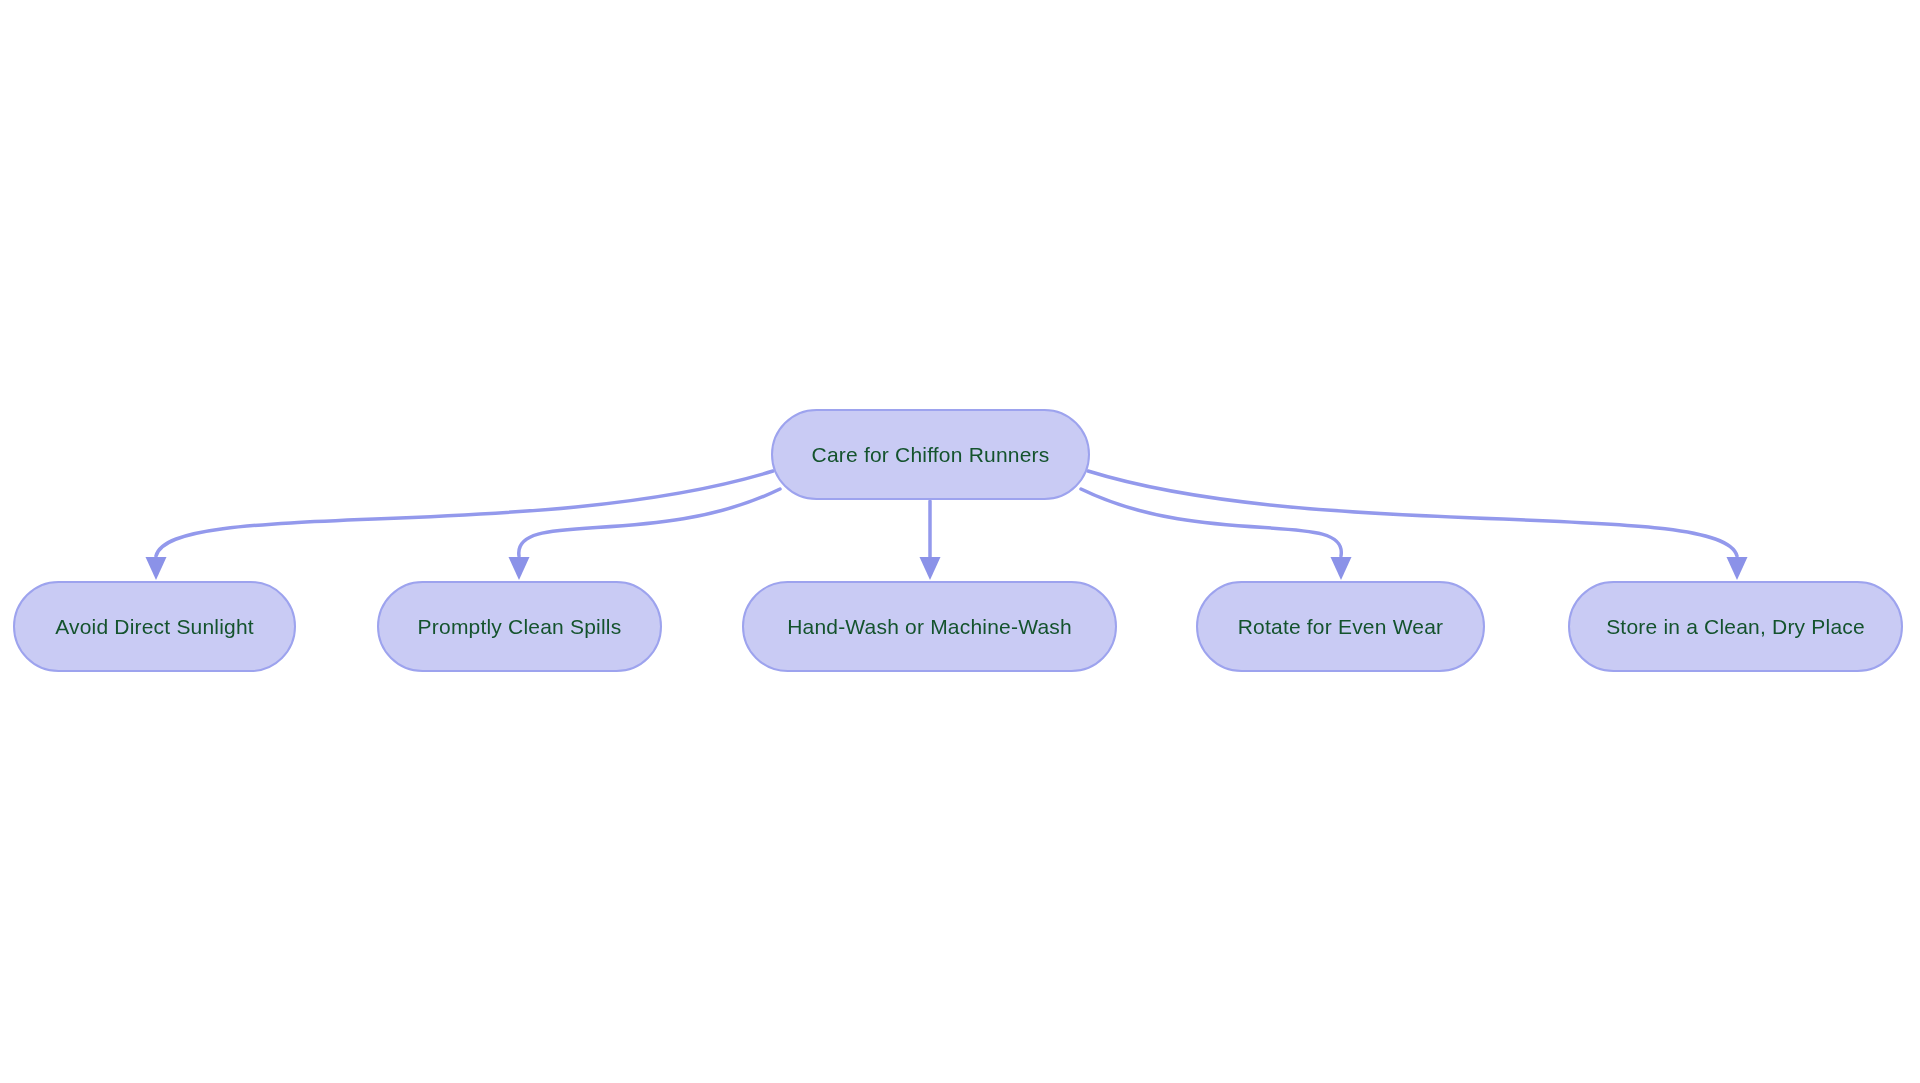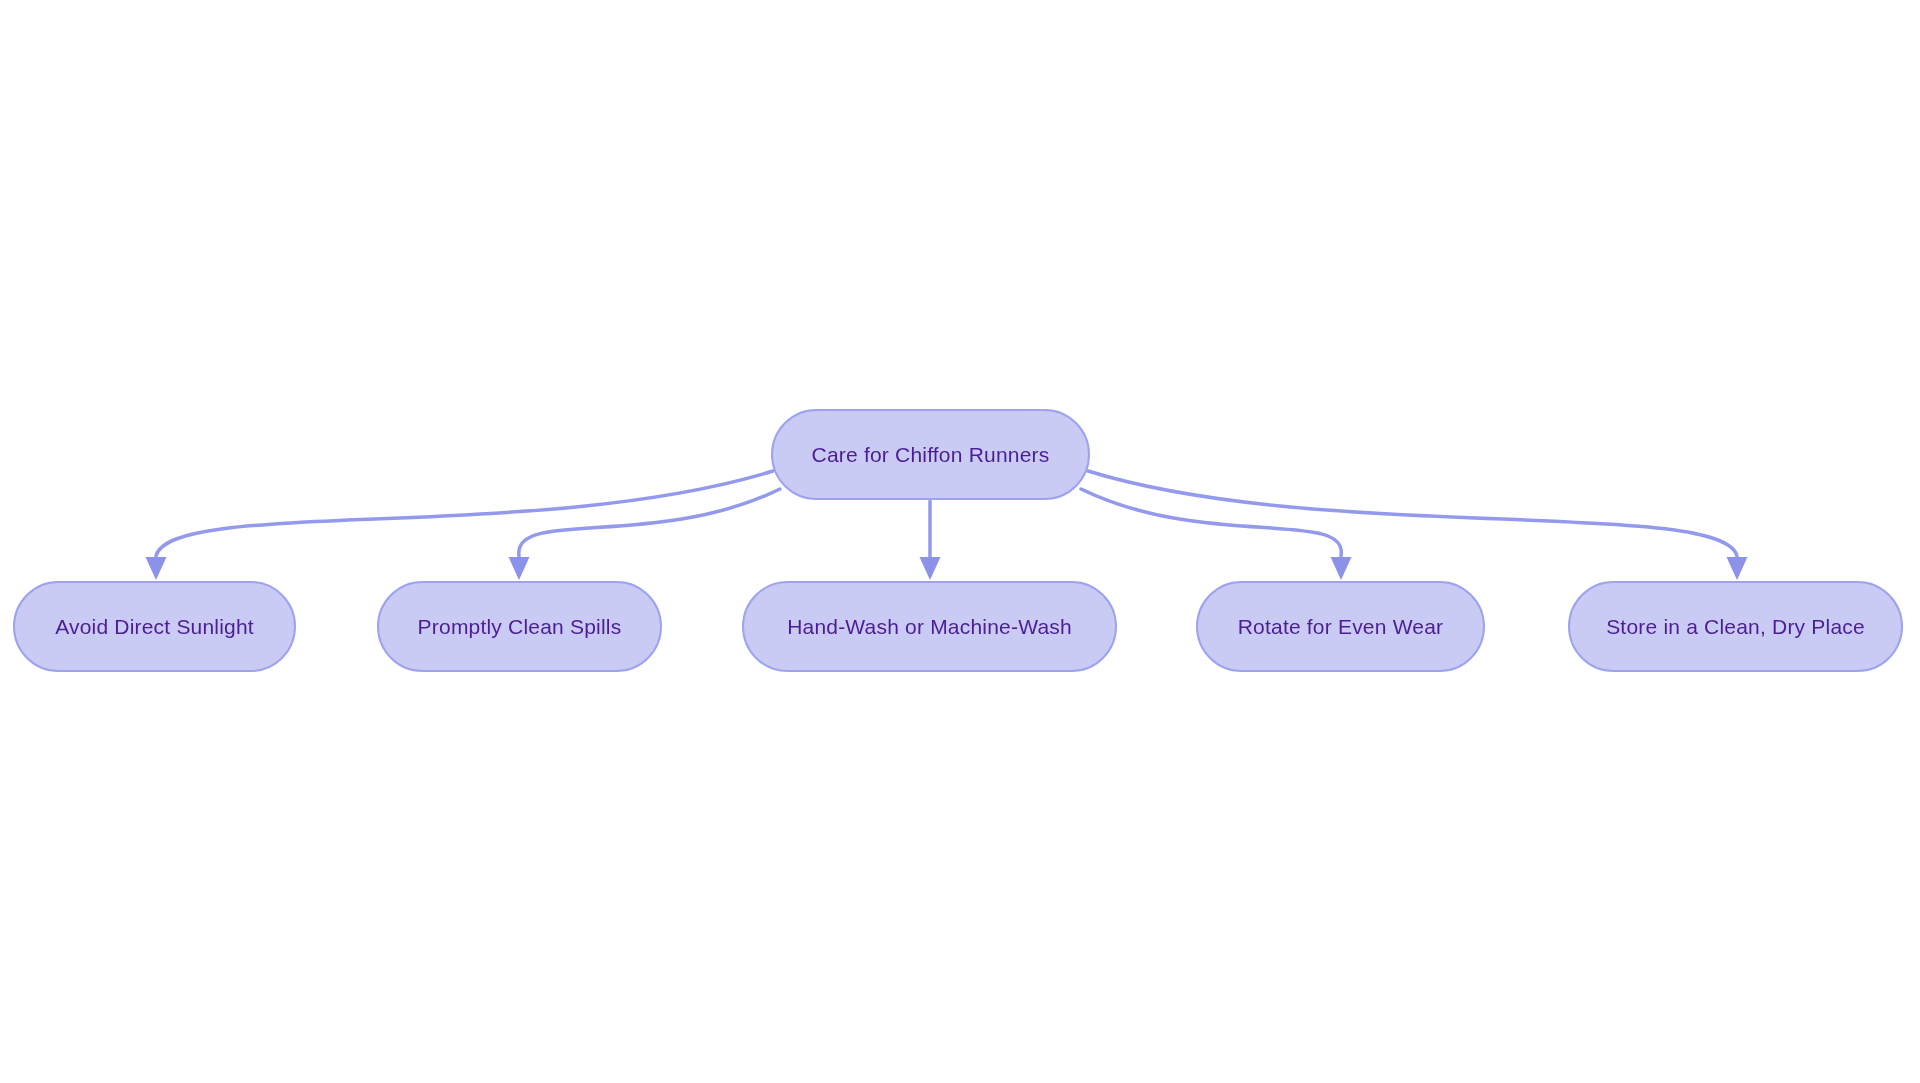--- a/index.html
+++ b/index.html
@@ -28,21 +28,21 @@
   .node {
     position: absolute;
     box-sizing: border-box;
     background: #c9cbf4;
     border: 2px solid #9da3ee;
     border-radius: 46px;
     display: flex;
     align-items: center;
     justify-content: center;
     text-align: center;
-    color: #4c1d95;
+    color: #14532d;
     font-size: 21px;
     font-weight: 500;
     letter-spacing: 0.2px;
     line-height: 1.2;
   }
   .node-root  { left: 771px;  top: 409px; width: 319px; height: 91px; }
   .node-c0    { left: 13px;   top: 581px; width: 283px; height: 91px; }
   .node-c1    { left: 377px;  top: 581px; width: 285px; height: 91px; }
   .node-c2    { left: 742px;  top: 581px; width: 375px; height: 91px; justify-content: center; }
   .node-c3    { left: 1196px; top: 581px; width: 289px; height: 91px; }

